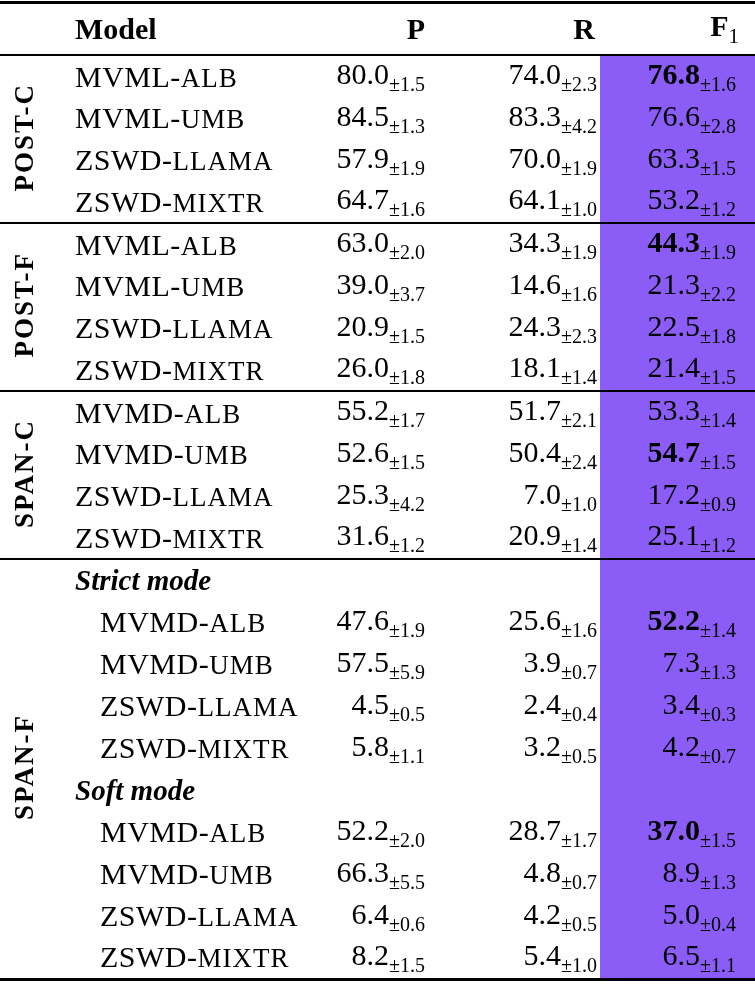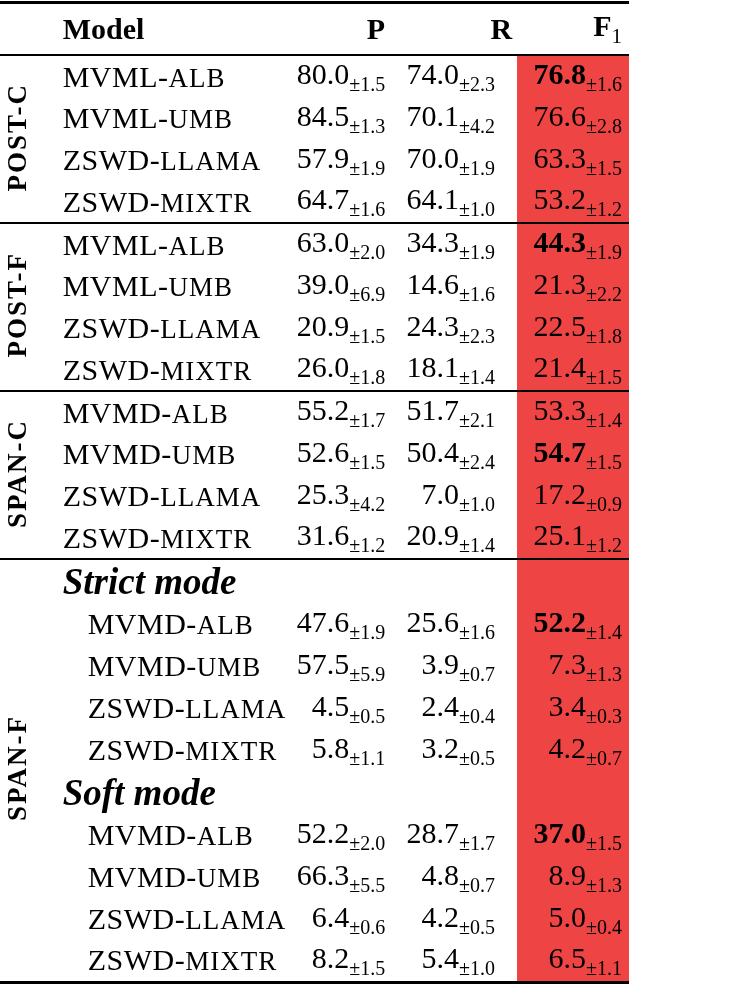--- a/index.html
+++ b/index.html
@@ -5,54 +5,54 @@
   html, body { margin: 0; padding: 0; background: #ffffff; }
   .page {
     width: 755px; height: 995px;
     background: #ffffff;
     font-family: "Liberation Serif", "DejaVu Serif", serif;
     color: #000;
     overflow: hidden;
     position: relative;
   }
   table.results {
-    width: 629px;
+    width: 755px;
     border-collapse: collapse;
     border-top: 3px solid #000;
     border-bottom: 3px solid #000;
     margin-top: 1px;
   }
   colgroup col.c1 { width: 48px; }
   colgroup col.c2 { width: 287px; }
   colgroup col.c3 { width: 95px; }
   colgroup col.c4 { width: 170px; }
   colgroup col.c5 { width: 155px; }
 
   thead th { height: 50px; font-size: 30px; font-weight: bold; white-space: nowrap; }
   thead th.hmodel { text-align: left; padding-left: 27px; }
   thead th.hnum { text-align: right; padding-right: 5px; }
-  thead th.hf1 { padding-right: 7px; }
+  thead th.hf1 { padding-right: 16px; }
   thead th .fsub { font-size: 21px; font-weight: normal; vertical-align: -7px; }
 
   tbody { border-top: 2px solid #000; }
   thead { border-bottom: 2px solid #000; }
 
   td, th { padding: 0; vertical-align: middle; }
   tbody tr { height: 42px; }
 
   td.model { font-size: 30px; padding-left: 27px; white-space: nowrap; letter-spacing: 0.5px; }
   td.model .sc { font-size: 27px; letter-spacing: 1px; }
   td.model.ind { padding-left: 52px; }
 
-  td.mode { font-size: 37px; font-style: italic; font-weight: bold; padding-left: 27px; white-space: nowrap; }
+  td.mode { font-size: 29px; font-style: italic; font-weight: bold; padding-left: 27px; white-space: nowrap; }
 
   td.num { font-size: 30px; text-align: right; white-space: nowrap; }
   td.p { padding-right: 5px; }
-  td.r { padding-right: 22px; }
-  td.f1 { background: #ef4444; padding-right: 7px; }
+  td.r { padding-right: 3px; }
+  td.f1 { background: #8b5cf6; padding-right: 19px; }
   td.num .sub { font-size: 20px; vertical-align: -7px; }
   td.bold > .val { font-weight: bold; }
 
   th.rot { vertical-align: middle; text-align: center; }
   th.rot .rl {
     display: inline-block;
     writing-mode: vertical-rl;
     transform: rotate(180deg);
     font-weight: bold;
     font-size: 27px;
@@ -86,21 +86,21 @@
     <tr>
       <th class="rot" rowspan="4"><span class="rl">POST-C</span></th>
       <td class="model"><span>MVML-</span><span class="sc">ALB</span></td>
       <td class="num p"><span class="val">80.0</span><span class="sub">±1.5</span></td>
       <td class="num r"><span class="val">74.0</span><span class="sub">±2.3</span></td>
       <td class="num f1 bold"><span class="val">76.8</span><span class="sub">±1.6</span></td>
     </tr>
     <tr>
       <td class="model"><span>MVML-</span><span class="sc">UMB</span></td>
       <td class="num p"><span class="val">84.5</span><span class="sub">±1.3</span></td>
-      <td class="num r"><span class="val">70.1</span><span class="sub">±4.2</span></td>
+      <td class="num r"><span class="val">83.3</span><span class="sub">±4.2</span></td>
       <td class="num f1"><span class="val">76.6</span><span class="sub">±2.8</span></td>
     </tr>
     <tr>
       <td class="model"><span>ZSWD-</span><span class="sc">LLAMA</span></td>
       <td class="num p"><span class="val">57.9</span><span class="sub">±1.9</span></td>
       <td class="num r"><span class="val">70.0</span><span class="sub">±1.9</span></td>
       <td class="num f1"><span class="val">63.3</span><span class="sub">±1.5</span></td>
     </tr>
     <tr>
       <td class="model"><span>ZSWD-</span><span class="sc">MIXTR</span></td>
@@ -113,21 +113,21 @@
   <tbody>
     <tr>
       <th class="rot" rowspan="4"><span class="rl">POST-F</span></th>
       <td class="model"><span>MVML-</span><span class="sc">ALB</span></td>
       <td class="num p"><span class="val">63.0</span><span class="sub">±2.0</span></td>
       <td class="num r"><span class="val">34.3</span><span class="sub">±1.9</span></td>
       <td class="num f1 bold"><span class="val">44.3</span><span class="sub">±1.9</span></td>
     </tr>
     <tr>
       <td class="model"><span>MVML-</span><span class="sc">UMB</span></td>
-      <td class="num p"><span class="val">39.0</span><span class="sub">±6.9</span></td>
+      <td class="num p"><span class="val">39.0</span><span class="sub">±3.7</span></td>
       <td class="num r"><span class="val">14.6</span><span class="sub">±1.6</span></td>
       <td class="num f1"><span class="val">21.3</span><span class="sub">±2.2</span></td>
     </tr>
     <tr>
       <td class="model"><span>ZSWD-</span><span class="sc">LLAMA</span></td>
       <td class="num p"><span class="val">20.9</span><span class="sub">±1.5</span></td>
       <td class="num r"><span class="val">24.3</span><span class="sub">±2.3</span></td>
       <td class="num f1"><span class="val">22.5</span><span class="sub">±1.8</span></td>
     </tr>
     <tr>

